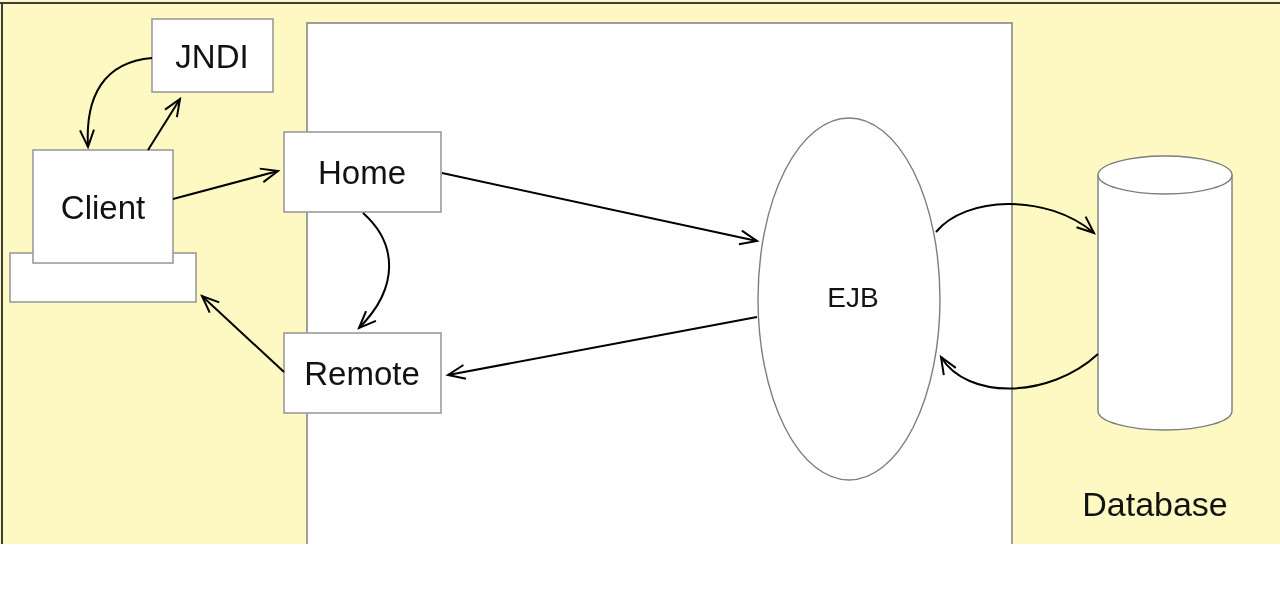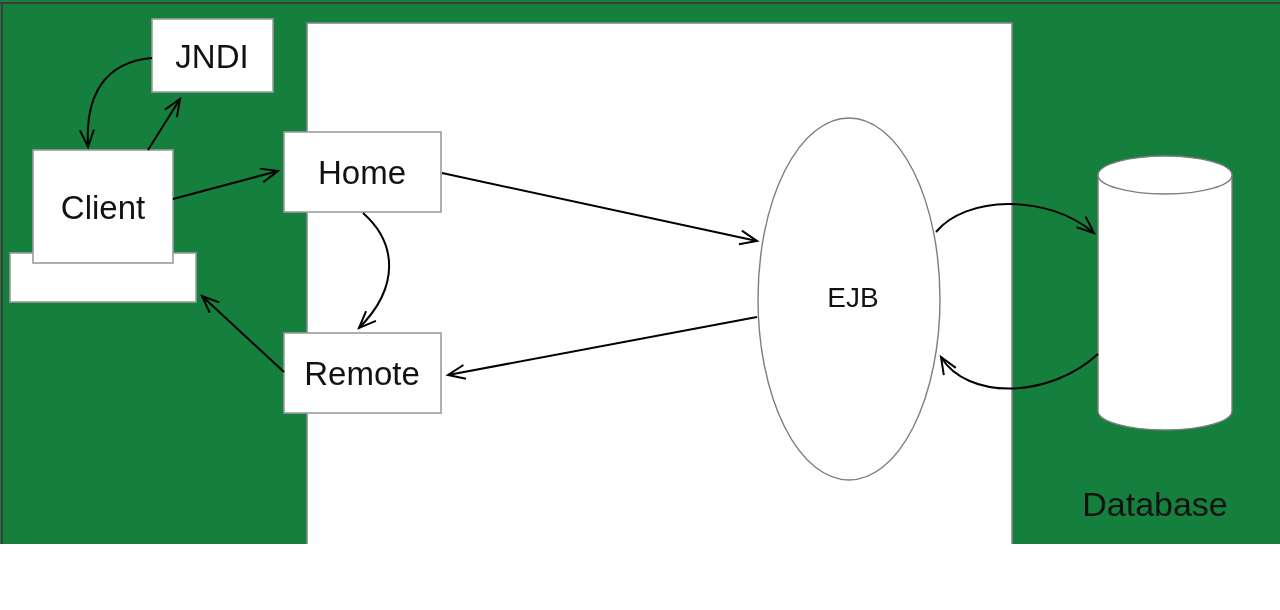--- a/index.html
+++ b/index.html
@@ -1,20 +1,20 @@
 <!DOCTYPE html>
 <html><head>
 <meta charset="utf-8">
 <style>
   html, body { margin: 0; padding: 0; background: #ffffff; }
   .stage {
     position: relative;
     width: 1280px;
     height: 544px;
-    background: #15803d;
+    background: #fef9c3;
     overflow: hidden;
     font-family: "Liberation Sans", sans-serif;
   }
   .stage svg { position: absolute; left: 0; top: 0; display: block; }
   text {
     fill: #121212;
     font-family: "Liberation Sans", "DejaVu Sans", sans-serif;
   }
   .node-label   { font-size: 33px; }
   .ejb-label    { font-size: 28px; }

